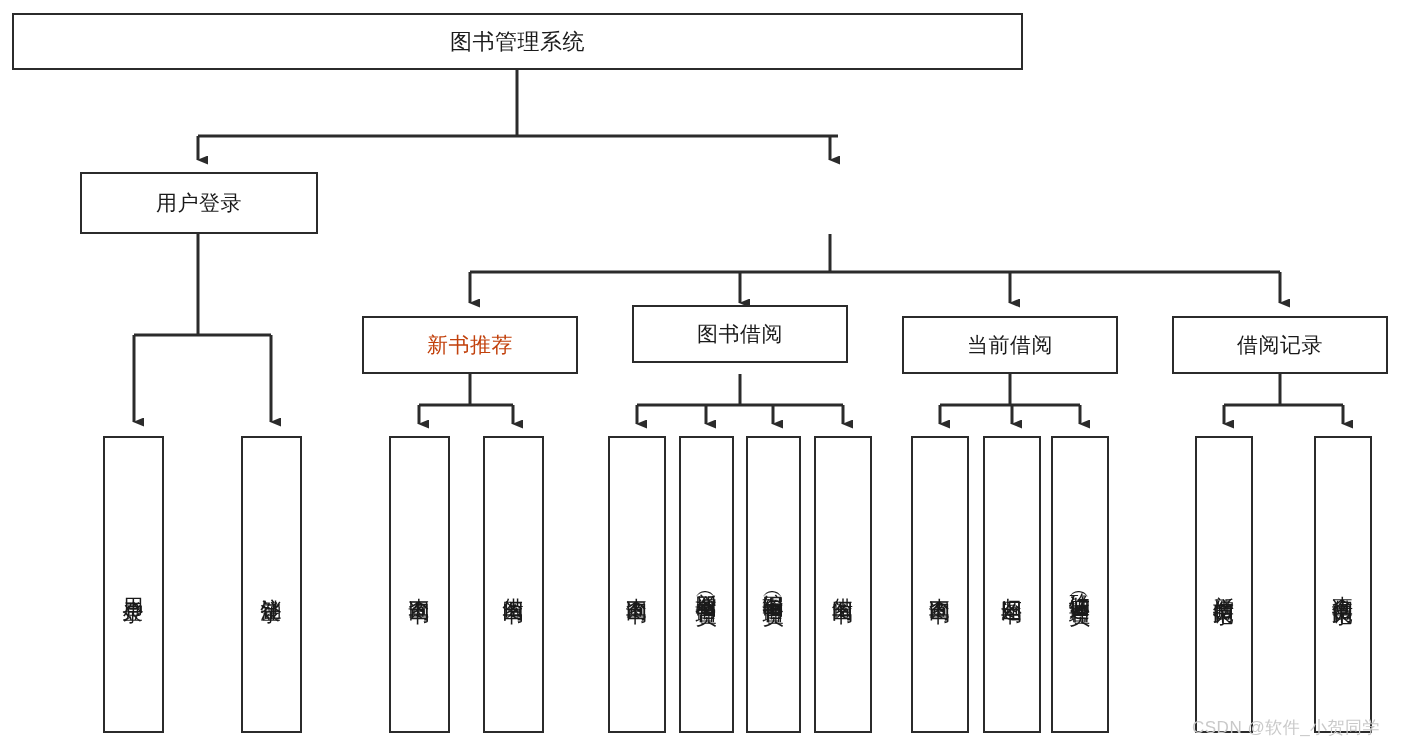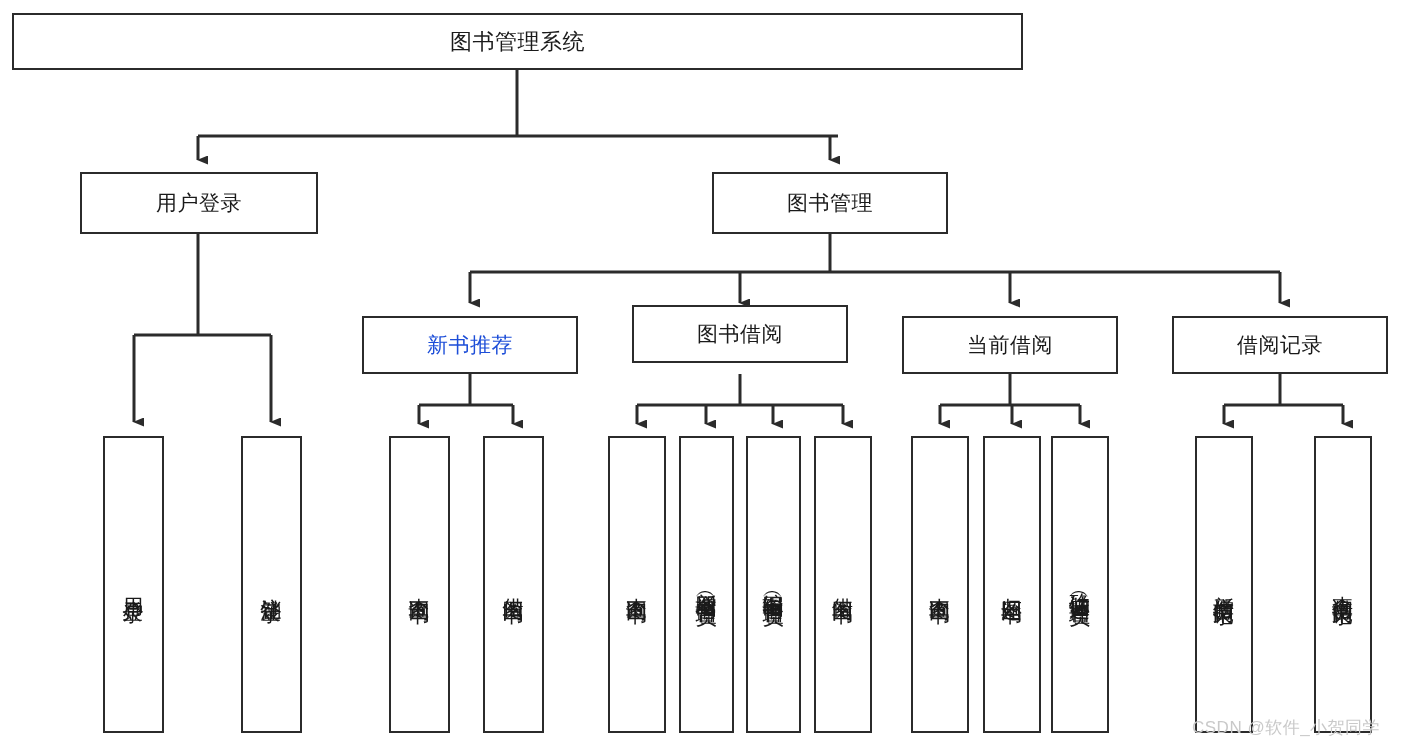--- a/index.html
+++ b/index.html
@@ -111,25 +111,22 @@
     </g>
   </svg>
 
   <div class="node h-node root" style="left: 12px; top: 13px; width: 1011px; height: 57px; background: rgb(255, 255, 255); border-color: rgb(43, 43, 43); color: rgb(26, 26, 26);">
     <span class="lbl">图书管理系统</span>
   </div>
 
   <div class="node h-node" style="left: 80px; top: 172px; width: 238px; height: 62px; background: rgb(255, 255, 255); border-color: rgb(43, 43, 43); color: rgb(26, 26, 26);">
     <span class="lbl">用户登录</span>
   </div>
-  <div class="node h-node" style="left: 712px; top: 172px; width: 236px; height: 62px; background: rgb(255, 255, 255); border-color: rgb(43, 43, 43); color: rgb(26, 26, 26);">
-    <span class="lbl">图书管理</span>
-  </div>
 
-  <div class="node h-node" style="left: 362px; top: 316px; width: 216px; height: 58px; background: rgb(255, 255, 255); border-color: rgb(43, 43, 43); color: #1d4ed8; text-align: right;">
+  <div class="node h-node" style="left: 362px; top: 316px; width: 216px; height: 58px; background: rgb(255, 255, 255); border-color: rgb(43, 43, 43); color: #c2410c; text-align: right;">
     <span class="lbl">新书推荐</span>
   </div>
   <div class="node h-node" style="left: 632px; top: 305px; width: 216px; height: 58px; background: rgb(255, 255, 255); border-color: rgb(43, 43, 43); color: rgb(26, 26, 26);">
     <span class="lbl">图书借阅</span>
   </div>
   <div class="node h-node" style="left: 1172px; top: 316px; width: 216px; height: 58px; background: rgb(255, 255, 255); border-color: rgb(43, 43, 43); color: rgb(26, 26, 26);">
     <span class="lbl">借阅记录</span>
   </div>
   <div class="node h-node" style="left: 902px; top: 316px; width: 216px; height: 58px; background: rgb(255, 255, 255); border-color: rgb(43, 43, 43); color: rgb(26, 26, 26);">
     <span class="lbl">当前借阅</span>

